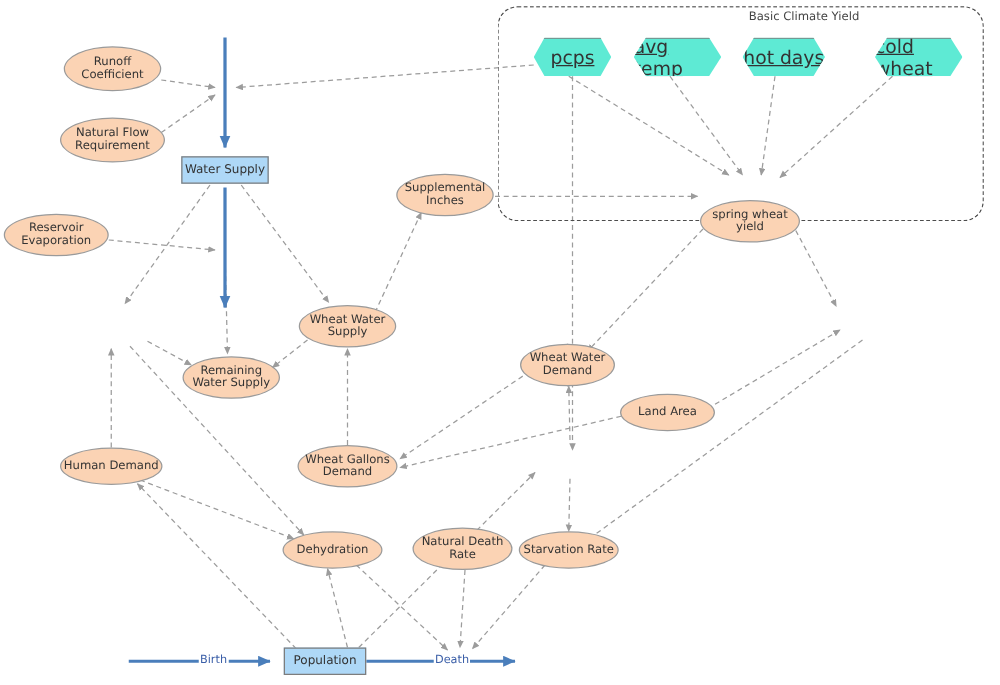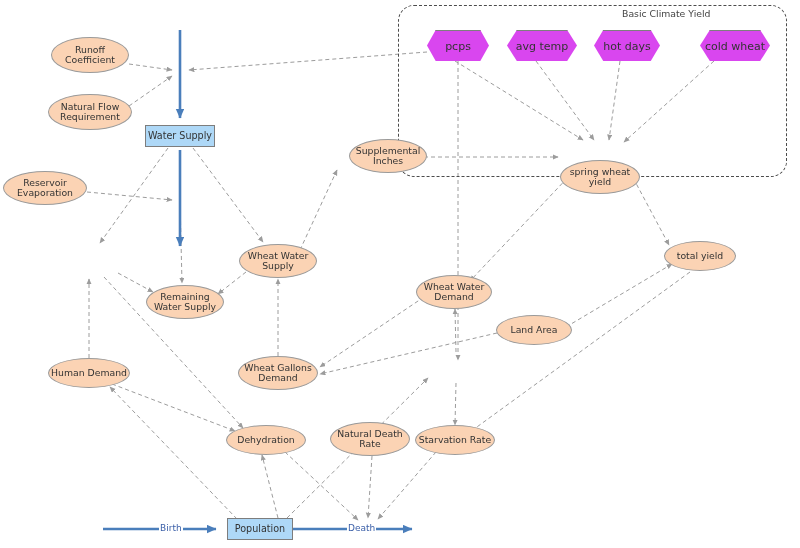--- a/index.html
+++ b/index.html
@@ -6,24 +6,24 @@
   body{width:800px;height:548px;overflow:hidden;
        font-family:"DejaVu Sans","Liberation Sans",sans-serif;}
   #stage{position:relative;width:800px;height:548px;}
   svg#wires{position:absolute;left:0;top:0;width:800px;height:548px;}
 
   .node{position:absolute;display:flex;align-items:center;justify-content:center;
         text-align:center;box-sizing:border-box;line-height:1.12;color:#333333;}
   .ellipse{border-radius:50%;background:#fbd3b4;border:1.1px solid #9a9a9a;
            font-size:9.3px;}
   .rect{background:#aed8f7;border:1.2px solid #7d7d7d;font-size:9.6px;color:#333;}
-  .hexa{background:#d946ef;font-size:11px;color:#333;
+  .hexa{background:#5eead4;font-size:15px;color:#333;
         border-top:1.8px solid #7e7e7e;
         clip-path:polygon(14% 0,86% 0,100% 50%,86% 100%,14% 100%,0 50%);
-        position:absolute;}
+        position:absolute;text-decoration:underline;}
   .grouplabel{position:absolute;font-size:9.3px;color:#444;}
   .flowlabel{position:absolute;font-size:9px;color:#3b5fa8;background:#fff;padding:0 1px;}
   .groupbox{position:absolute;border:1.5px dashed #4c4c4c;border-radius:16px;
             box-sizing:border-box;}
 </style>
 </head>
 <body>
 
 <div id="stage">
 
@@ -93,21 +93,21 @@
       <path d="M180,150 L180,246" marker-end="url(#bh)"></path>
     </g>
 
     <g stroke="#4a7ebb" stroke-width="2.4" fill="none">
       <path d="M103,529 L216,529" marker-end="url(#bh)"></path>
       <path d="M293,529 L412,529" marker-end="url(#bh)"></path>
     </g>
   </svg>
 
   <div class="groupbox" style="left:398px;top:5px;width:389px;height:172px;"></div>
-  <div class="grouplabel" style="left:583px;top:8px;padding-left:39px;">Basic Climate Yield</div>
+  <div class="grouplabel" style="left:560px;top:8px;padding-left:39px;">Basic Climate Yield</div>
 
   <div class="hexa" style="left:427px;top:30px;width:62px;height:30px;display:flex;align-items:center;justify-content:center;">
     <span>pcps</span>
   </div>
   <div class="hexa" style="left:507px;top:30px;width:70px;height:30px;display:flex;align-items:center;justify-content:center;">
     <span>avg temp</span>
   </div>
   <div class="hexa" style="left:594px;top:30px;width:66px;height:30px;display:flex;align-items:center;justify-content:center;">
     <span>hot days</span>
   </div>
@@ -127,37 +127,34 @@
 
   <div class="node ellipse" style="left:51px;top:37px;width:78px;height:36px;">
     <span>Runoff Coefficient</span>
   </div>
   <div class="node ellipse" style="left:48px;top:94px;width:84px;height:36px;">
     <span>Natural Flow Requirement</span>
   </div>
   <div class="node ellipse" style="left:3px;top:171px;width:84px;height:34px;">
     <span>Reservoir Evaporation</span>
   </div>
-  <div class="node ellipse" style="left:317px;top:139px;width:78px;height:34px;margin-left:32px;">
+  <div class="node ellipse" style="left:317px;top:139px;width:78px;height:34px;">
     <span>Supplemental Inches</span>
   </div>
   <div class="node ellipse" style="left:560px;top:140px;width:80px;height:34px;margin-top:20px;">
     <span>spring wheat yield</span>
   </div>
   <div class="node ellipse" style="left:239px;top:244px;width:78px;height:34px;">
     <span>Wheat Water Supply</span>
   </div>
   <div class="node ellipse" style="left:146px;top:285px;width:78px;height:34px;">
     <span>Remaining Water Supply</span>
   </div>
   <div class="node ellipse" style="left:416px;top:275px;width:76px;height:34px;">
     <span>Wheat Water Demand</span>
-  </div>
-  <div class="node ellipse" style="left:664px;top:241px;width:72px;height:30px;">
-    <span>total yield</span>
   </div>
   <div class="node ellipse" style="left:496px;top:315px;width:76px;height:30px;">
     <span>Land Area</span>
   </div>
   <div class="node ellipse" style="left:48px;top:358px;width:82px;height:30px;">
     <span>Human Demand</span>
   </div>
   <div class="node ellipse" style="left:238px;top:356px;width:80px;height:34px;align-items:center;">
     <span>Wheat Gallons Demand</span>
   </div>

